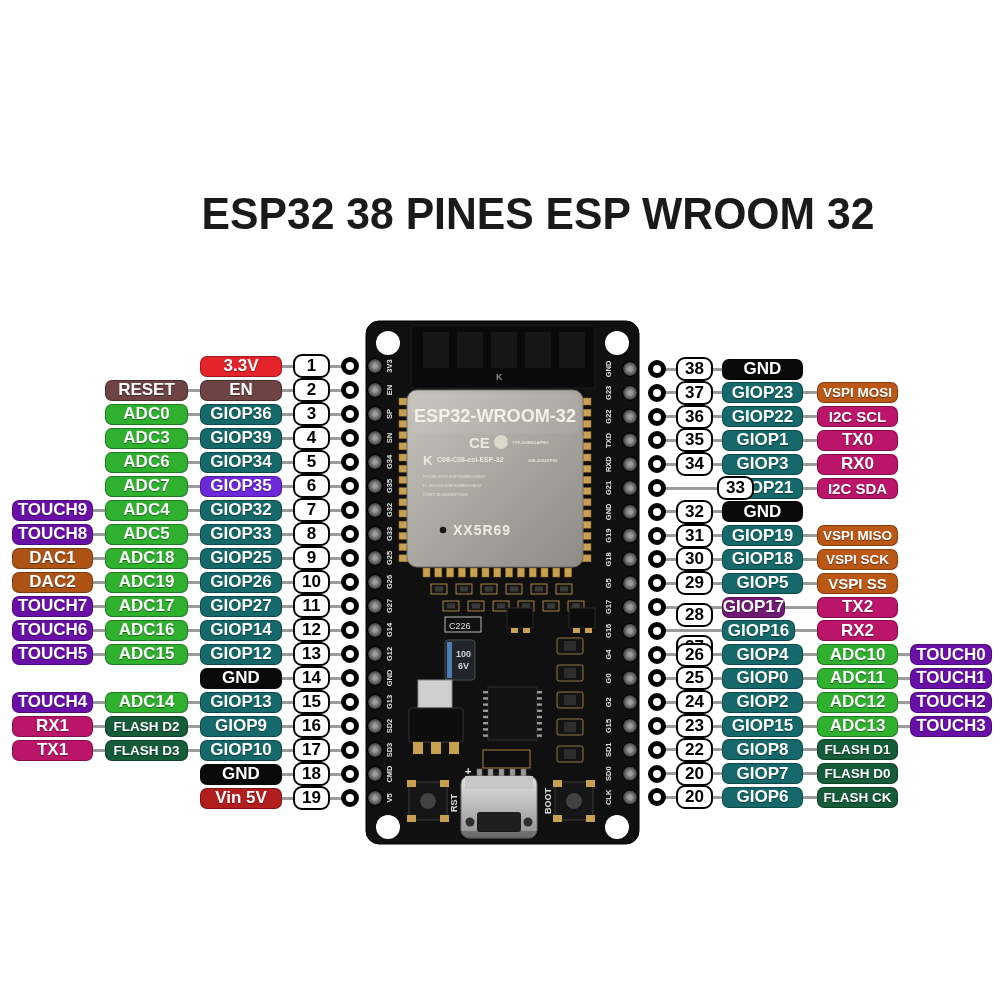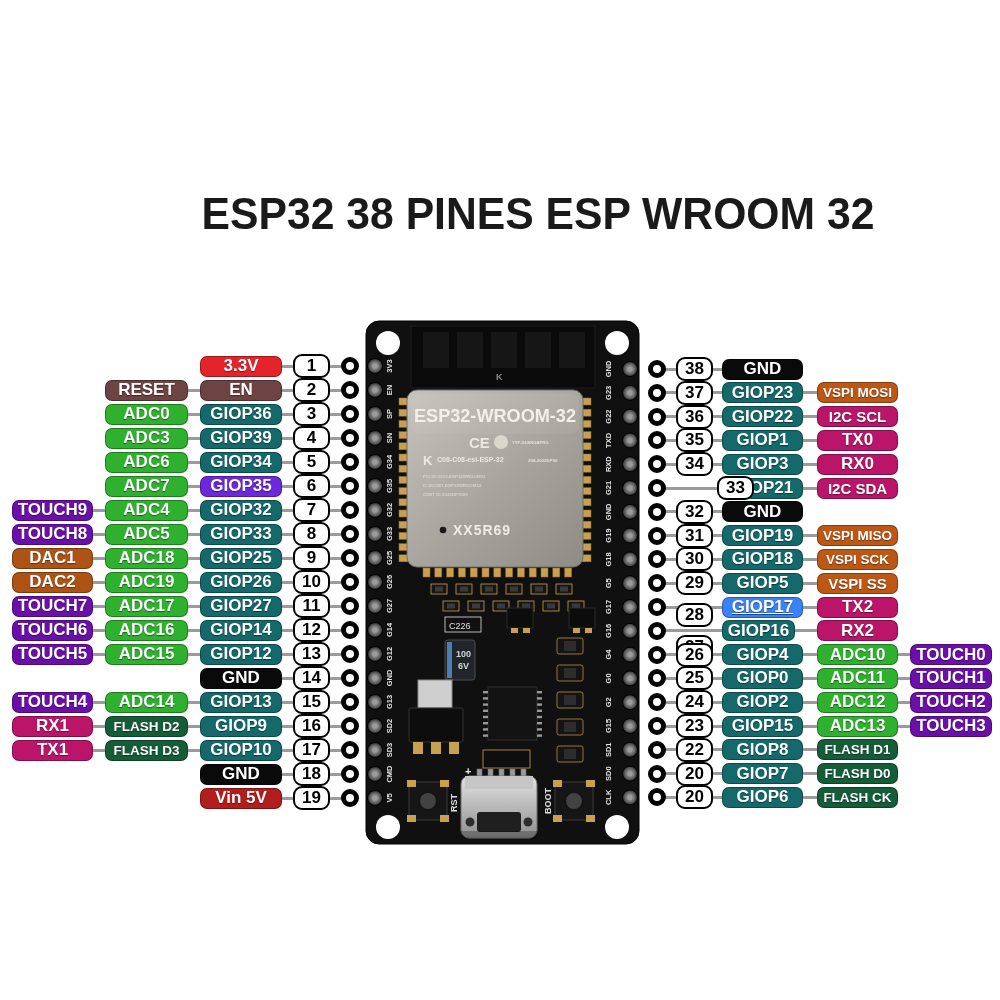--- a/index.html
+++ b/index.html
@@ -591,21 +591,21 @@
       </div>
       <div class="pin-row" style="top: 571.2px;">
         <div class="pin-line" style="left: 655px; width: 231px;"></div>
         <div class="pin-label" style="left: 722px; width: 81px; background: rgb(21, 105, 107); font-size: 17px;">GIOP5</div>
         <div class="pin-label" style="left: 817px; width: 81px; background: rgb(188, 88, 22); font-size: 15px;">VSPI SS</div>
         <div class="pin-number" style="left: 676px;">29</div>
         <div class="pin-ring" style="left: 648px;"></div>
       </div>
       <div class="pin-row" style="top: 595px;">
         <div class="pin-line" style="left: 655px; width: 231px;"></div>
-        <div class="pin-label" style="left: 722px; width: 81px; background: #3b82f6; font-size: 17px; text-decoration: underline;">GIOP17</div>
+        <div class="pin-label" style="left: 722px; width: 63px; background: #701a75; font-size: 17px;">GIOP17</div>
         <div class="pin-label" style="left: 817px; width: 81px; background: rgb(187, 21, 105); font-size: 17px;">TX2</div>
         <div class="pin-number" style="left: 676px; margin-top: 8px;">28</div>
         <div class="pin-ring" style="left: 648px;"></div>
       </div>
       <div class="pin-row" style="top: 618.8px;">
         <div class="pin-line" style="left: 655px; width: 231px;"></div>
         <div class="pin-label" style="left: 722px; width: 73px; background: rgb(21, 105, 107); font-size: 17px;">GIOP16</div>
         <div class="pin-label" style="left: 817px; width: 81px; background: rgb(187, 21, 105); font-size: 17px;">RX2</div>
         <div class="pin-number" style="left: 676px; margin-top: 16px;">27</div>
         <div class="pin-ring" style="left: 648px;"></div>

